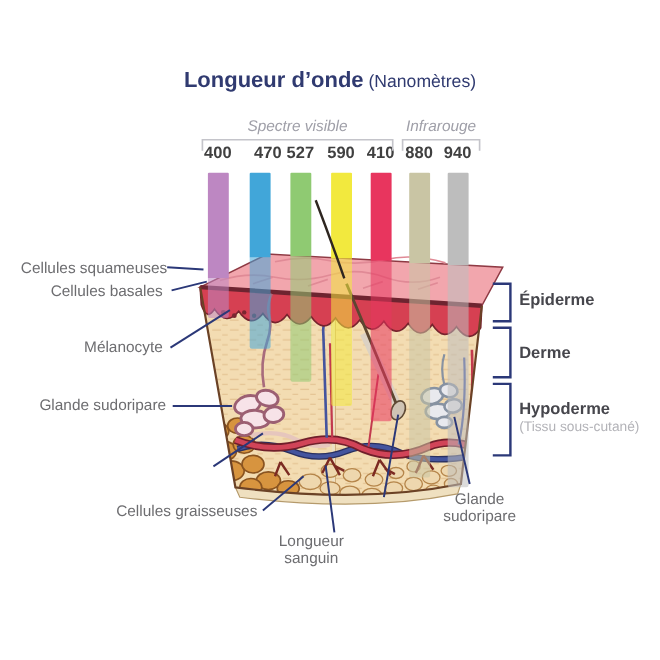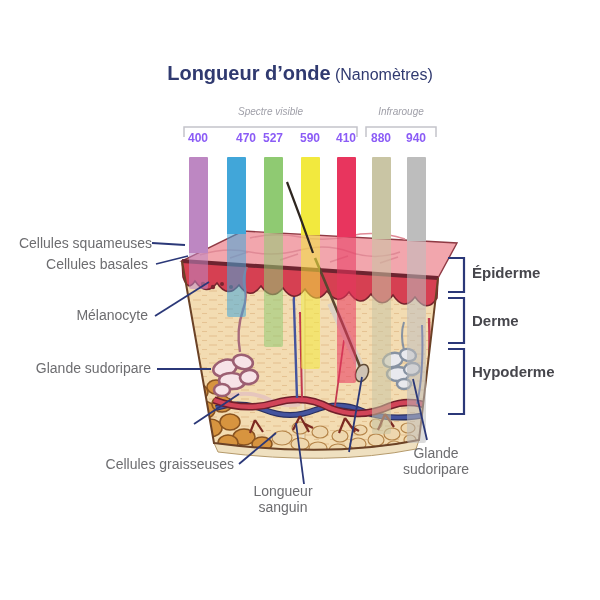--- a/index.html
+++ b/index.html
@@ -2,22 +2,22 @@
 <html><head>
 <meta charset="utf-8">
 <style>
   html,body{margin:0;padding:0;background:#fff;}
   .stage{position:relative;width:600px;height:600px;background:#fff;overflow:hidden;
          font-family:"Liberation Sans",sans-serif;}
   .abs{position:absolute;}
   .title{top:62px;left:0;width:600px;text-align:center;color:#303a70;}
   .title .main{font-size:20px;font-weight:bold;}
   .title .unit{font-size:16px;font-weight:normal;}
-  .group-label{top:106px;font-size:10px;font-style:italic;color:#9f9fa8;text-align:center;}
-  .wl-num{top:131px;width:40px;text-align:center;font-size:12px;font-weight:bold;color:#8b5cf6;}
+  .group-label{top:106px;font-size:14px;font-style:italic;color:#9f9fa8;text-align:center;}
+  .wl-num{top:131px;width:40px;text-align:center;font-size:15px;font-weight:bold;color:#404040;}
   .bar-solid{border-radius:1px 1px 0 0;}
   .bar-trans{opacity:0.55;border-radius:0 0 2px 2px;}
   .lbl{font-size:14px;color:#6d6d70;line-height:1.12;}
   .lbl.right-align{text-align:right;}
   .lbl.center{text-align:center;}
   .layer-name{font-size:15px;font-weight:bold;color:#46464c;}
   .layer-sub{font-size:12.5px;color:#b3b3b8;}
   svg{display:block;}
 </style>
 </head>
@@ -208,14 +208,15 @@
   <div class="abs lbl right-align" style="right:452px;top:308px;width:150px;">Mélanocyte</div>
   <div class="abs lbl right-align" style="right:449px;top:361px;width:150px;">Glande sudoripare</div>
   <div class="abs lbl right-align" style="right:366px;top:457px;width:170px;">Cellules graisseuses</div>
 
   <div class="abs lbl center" style="left:238px;top:484px;width:90px;">Longueur sanguin</div>
   <div class="abs lbl center" style="left:386px;top:446px;width:100px;">Glande sudoripare</div>
 
   <div class="abs layer-name" style="left:472px;top:264px;">Épiderme</div>
   <div class="abs layer-name" style="left:472px;top:312px;">Derme</div>
   <div class="abs layer-name" style="left:472px;top:363px;">Hypoderme</div>
+  <div class="abs layer-sub" style="left:472px;top:381px;">(Tissu sous-cutané)</div>
 
 </div>
 
 </body></html>

